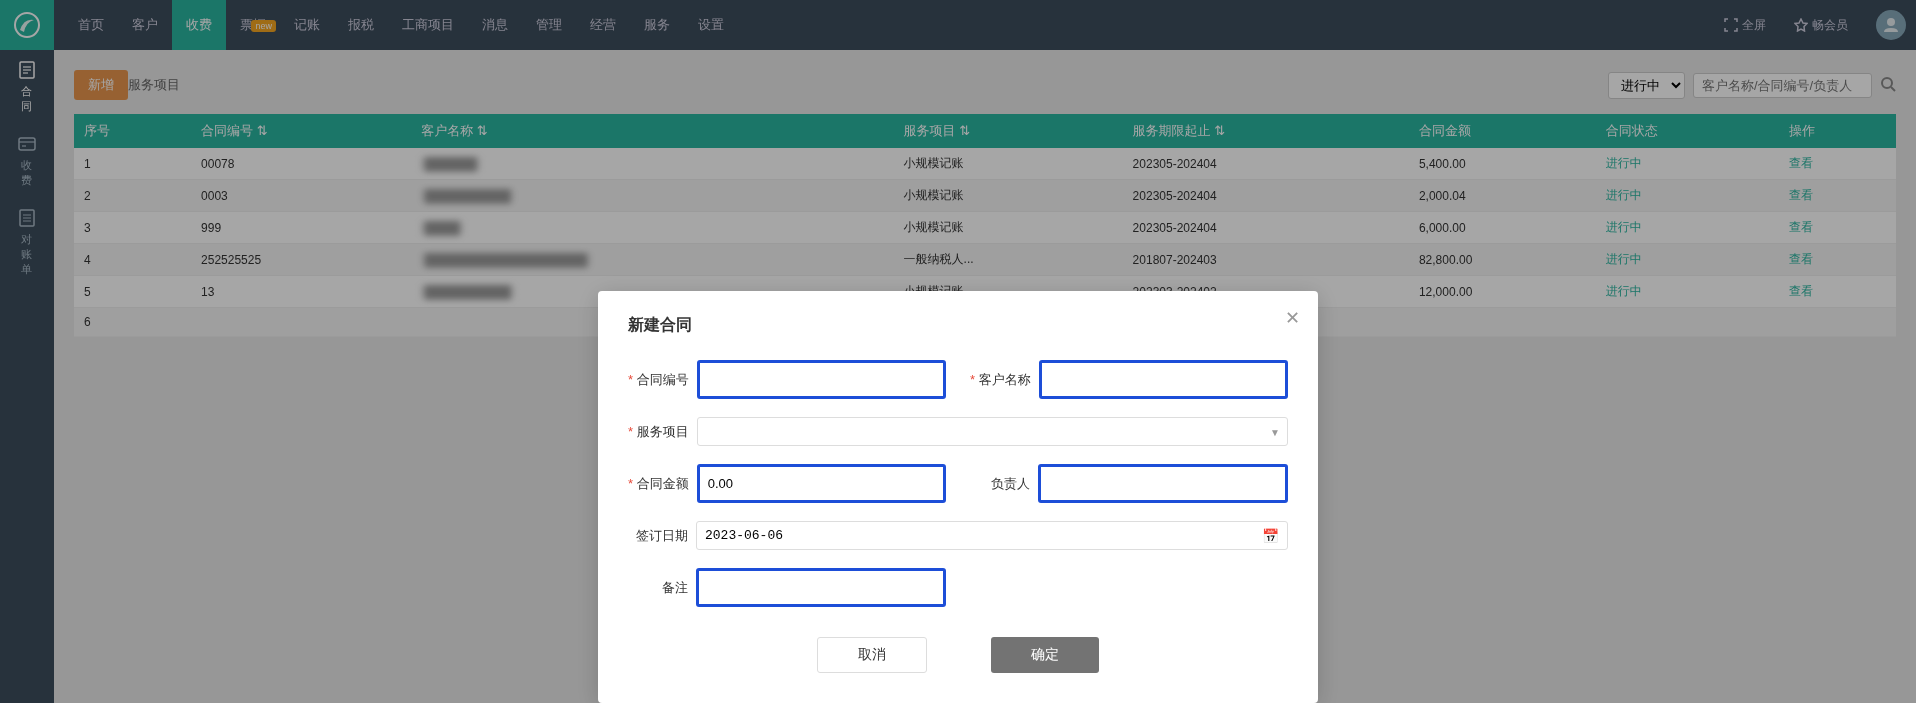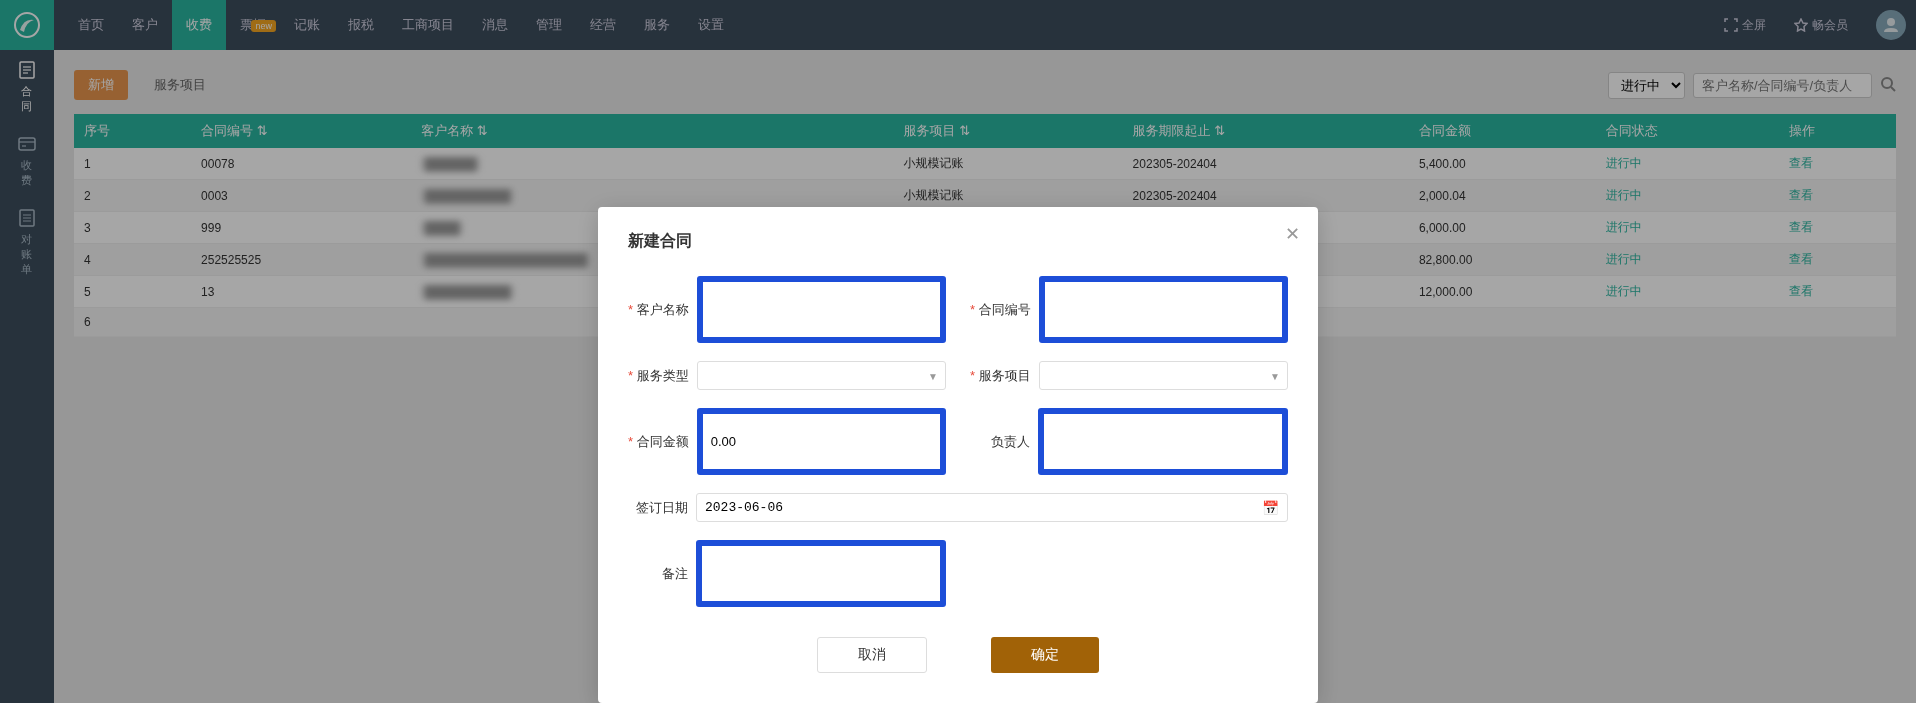--- a/index.html
+++ b/index.html
@@ -116,21 +116,21 @@
       padding: 20px;
       background: #e8e8e8;
       position: relative;
       overflow: auto;
     }
 
     
     .toolbar {
       display: flex;
       align-items: center;
-      gap: 26px;
+      gap: 0;
       margin-bottom: 14px;
     }
     .btn-new {
       background: #e8964e;
       color: #fff;
       border: none;
       padding: 6px 14px;
       border-radius: 3px;
       cursor: pointer;
       font-size: 13px;
@@ -255,23 +255,23 @@
       white-space: nowrap;
       min-width: 60px;
       text-align: right;
     }
     .form-label.required::before {
       content: "* ";
       color: #e74c3c;
     }
     .form-input {
       flex: 1;
-      border: 6px solid #1d4ed8;
-      border-radius: 3px;
-      padding: 20px 8px;
+      border: 3px solid #1d4ed8;
+      border-radius: 3px;
+      padding: 9px 8px;
       font-size: 13px;
       outline: none;
     }
     .select-wrapper {
       flex: 1;
       position: relative;
     }
     .select-wrapper select {
       width: 100%;
       border: 1px solid #ddd;
@@ -324,21 +324,21 @@
     .btn-cancel {
       background: #fff;
       border: 1px solid #ddd;
       color: #333;
       padding: 8px 40px;
       border-radius: 3px;
       cursor: pointer;
       font-size: 14px;
     }
     .btn-confirm {
-      background: #a16207;
+      background: #737373;
       border: none;
       color: #fff;
       padding: 8px 40px;
       border-radius: 3px;
       cursor: pointer;
       font-size: 14px;
       margin-left: 44px;
     }
   </style>
 </head>
@@ -544,36 +544,30 @@
   </div>
 </div>
 
 <div class="overlay">
   <div class="modal">
     <div class="modal-title">新建合同</div>
     <button class="modal-close">✕</button>
 
     <div class="form-row">
       <div class="form-field">
+        <span class="form-label required">合同编号</span>
+        <input class="form-input" type="text" style="">
+      </div>
+      <div class="form-field">
         <span class="form-label required">客户名称</span>
         <input class="form-input" type="text" style="">
       </div>
-      <div class="form-field">
-        <span class="form-label required">合同编号</span>
-        <input class="form-input" type="text" style="">
-      </div>
     </div>
 
     <div class="form-row">
-      <div class="form-field">
-        <span class="form-label required">服务类型</span>
-        <div class="select-wrapper">
-          <select></select>
-        </div>
-      </div>
       <div class="form-field">
         <span class="form-label required">服务项目</span>
         <div class="select-wrapper">
           <select></select>
         </div>
       </div>
     </div>
 
     <div class="form-row">
       <div class="form-field">

